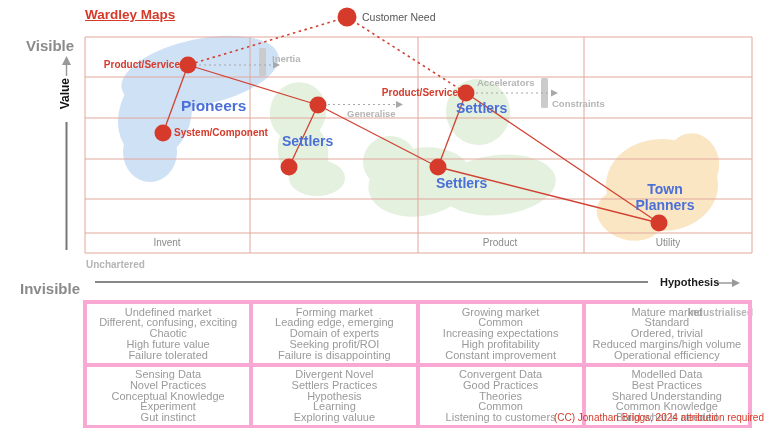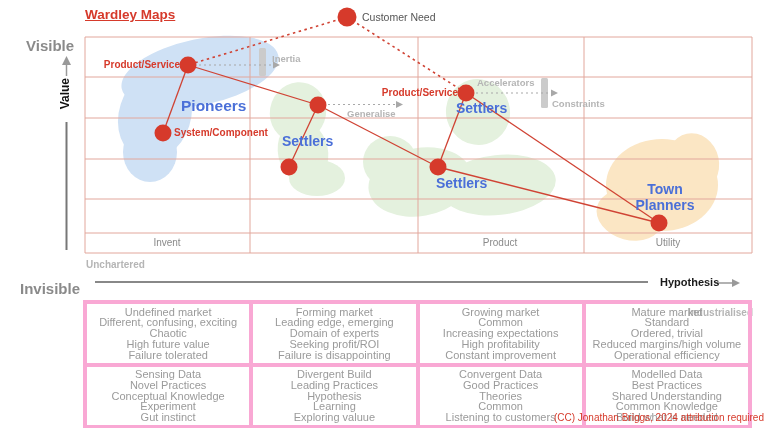--- a/index.html
+++ b/index.html
@@ -182,22 +182,22 @@
     </tr>
     <tr class="r2">
       <td>
             <div>Sensing Data</div>
             <div>Novel Practices</div>
             <div>Conceptual Knowledge</div>
             <div>Experiment</div>
             <div>Gut instinct</div>
           </td>
       <td>
-            <div>Divergent Build</div>
-            <div>Leading Practices</div>
+            <div>Divergent Novel</div>
+            <div>Settlers Practices</div>
             <div>Hypothesis</div>
             <div>Learning</div>
             <div>Exploring valuue</div>
           </td>
       <td>
             <div>Convergent Data</div>
             <div>Good Practices</div>
             <div>Theories</div>
             <div>Common</div>
             <div>Listening to customers</div>

